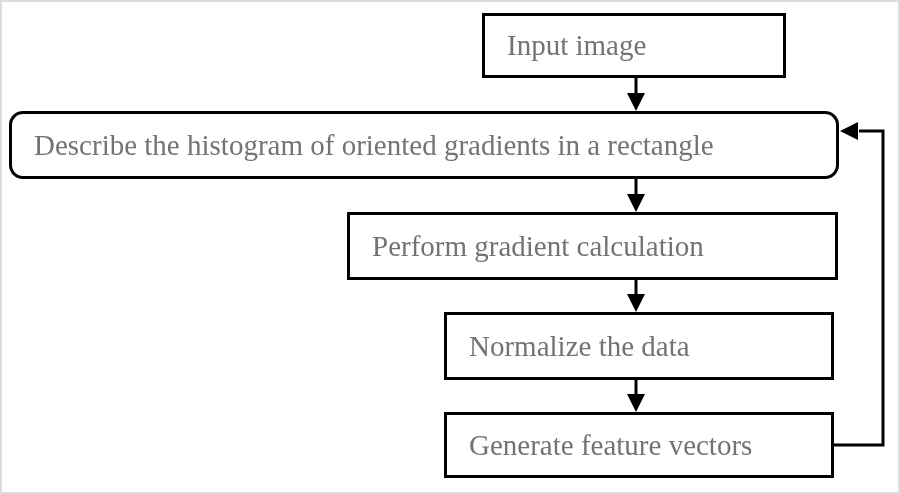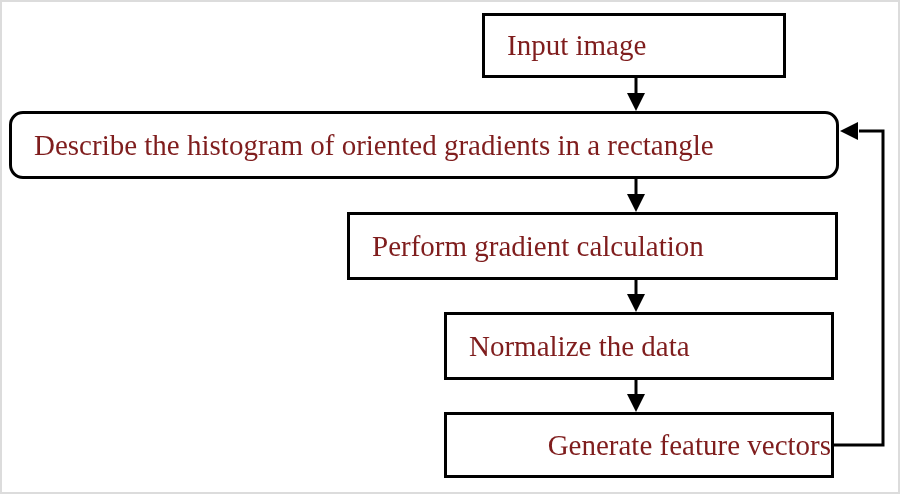--- a/index.html
+++ b/index.html
@@ -26,29 +26,29 @@
   }
   .node {
     position: absolute;
     box-sizing: border-box;
     border: 3px solid #000000;
     background: #ffffff;
     display: flex;
     align-items: center;
     padding-left: 22px;
     font-size: 29px;
-    color: #7f1d1d;
+    color: #737373;
     white-space: nowrap;
     line-height: 1;
   }
   .node-input     { left: 482px; top: 13px;  width: 304px; height: 65px; }
   .node-describe  { left: 9px;   top: 111px; width: 830px; height: 68px; border-radius: 14px; }
   .node-perform   { left: 347px; top: 212px; width: 491px; height: 68px; }
   .node-normalize { left: 444px; top: 312px; width: 390px; height: 68px; }
-  .node-generate  { left: 444px; top: 412px; width: 390px; height: 66px; justify-content: flex-end; }
+  .node-generate  { left: 444px; top: 412px; width: 390px; height: 66px; }
 </style>
 </head>
 <body>
 
 <div class="canvas">
 
   <svg class="arrows-layer" width="900" height="494" viewBox="0 0 900 494" xmlns="http://www.w3.org/2000/svg">
 
     <g>
       <line x1="636" y1="78" x2="636" y2="95" stroke="#000000" stroke-width="3"></line>

